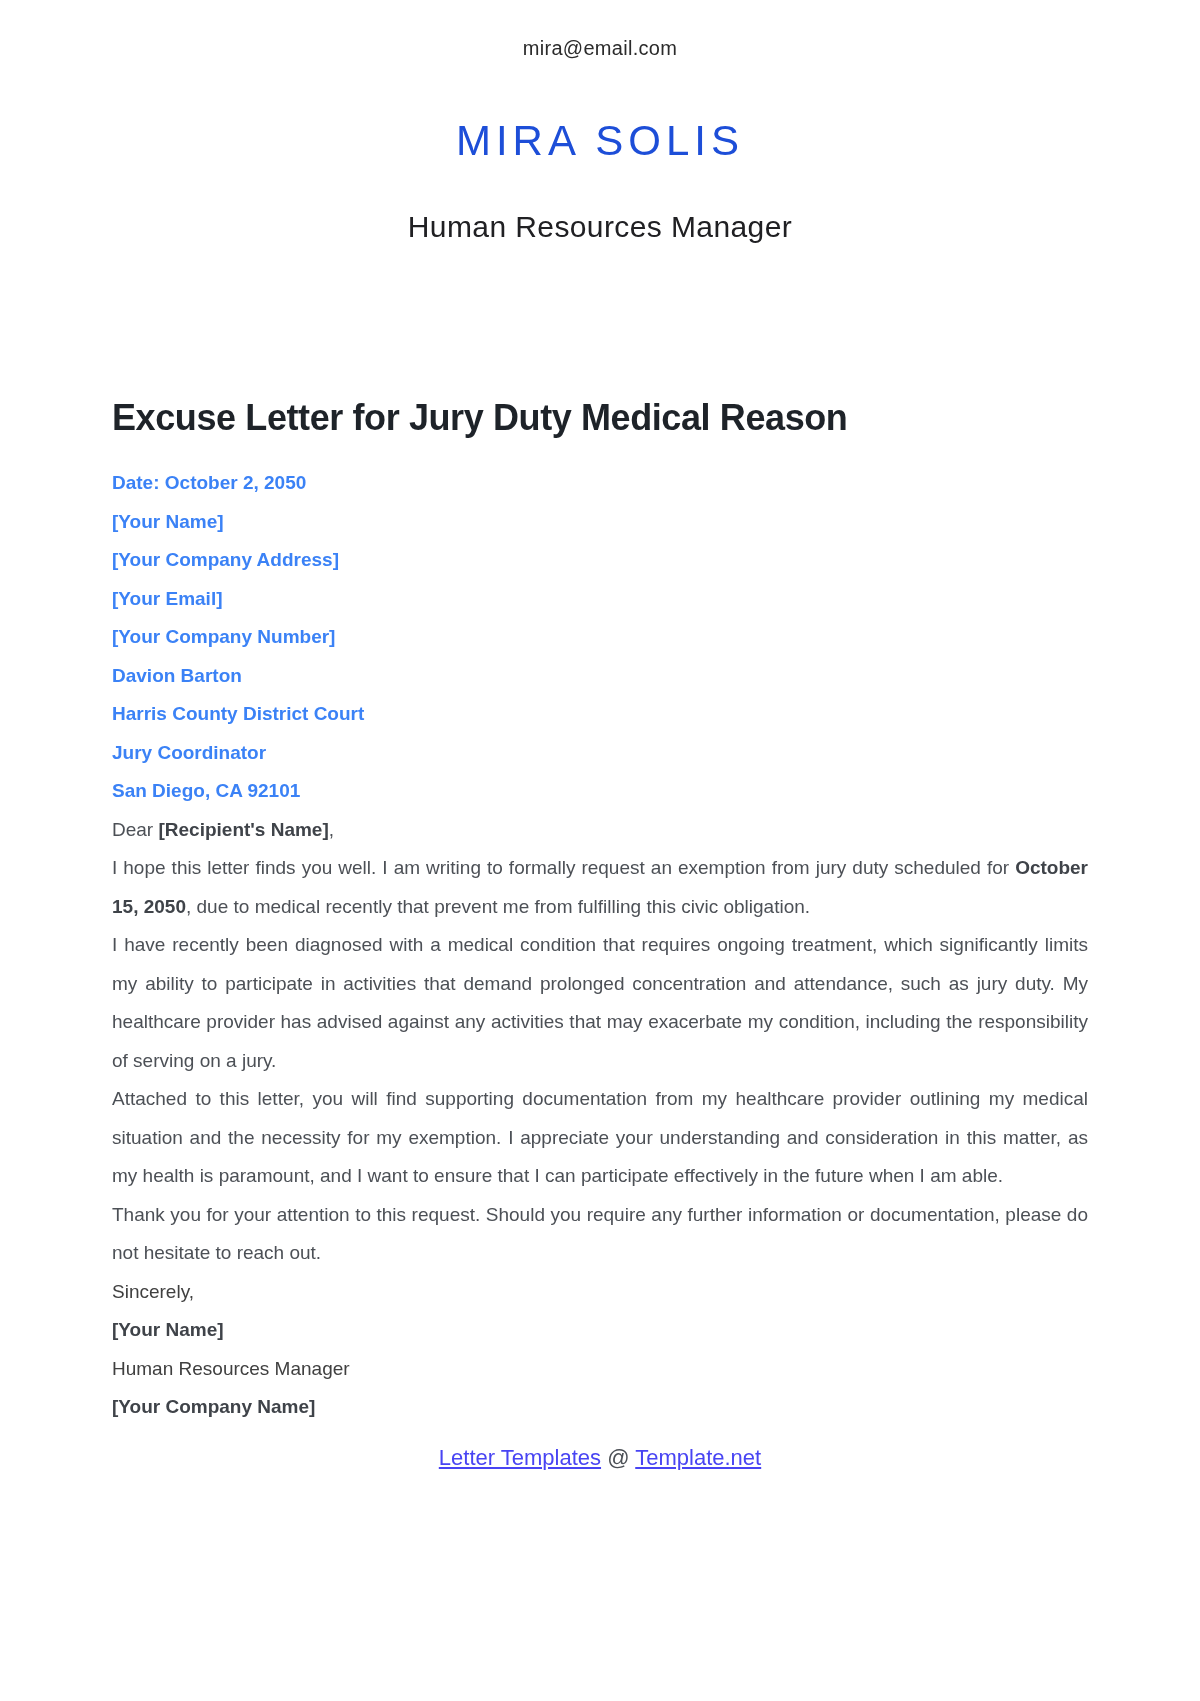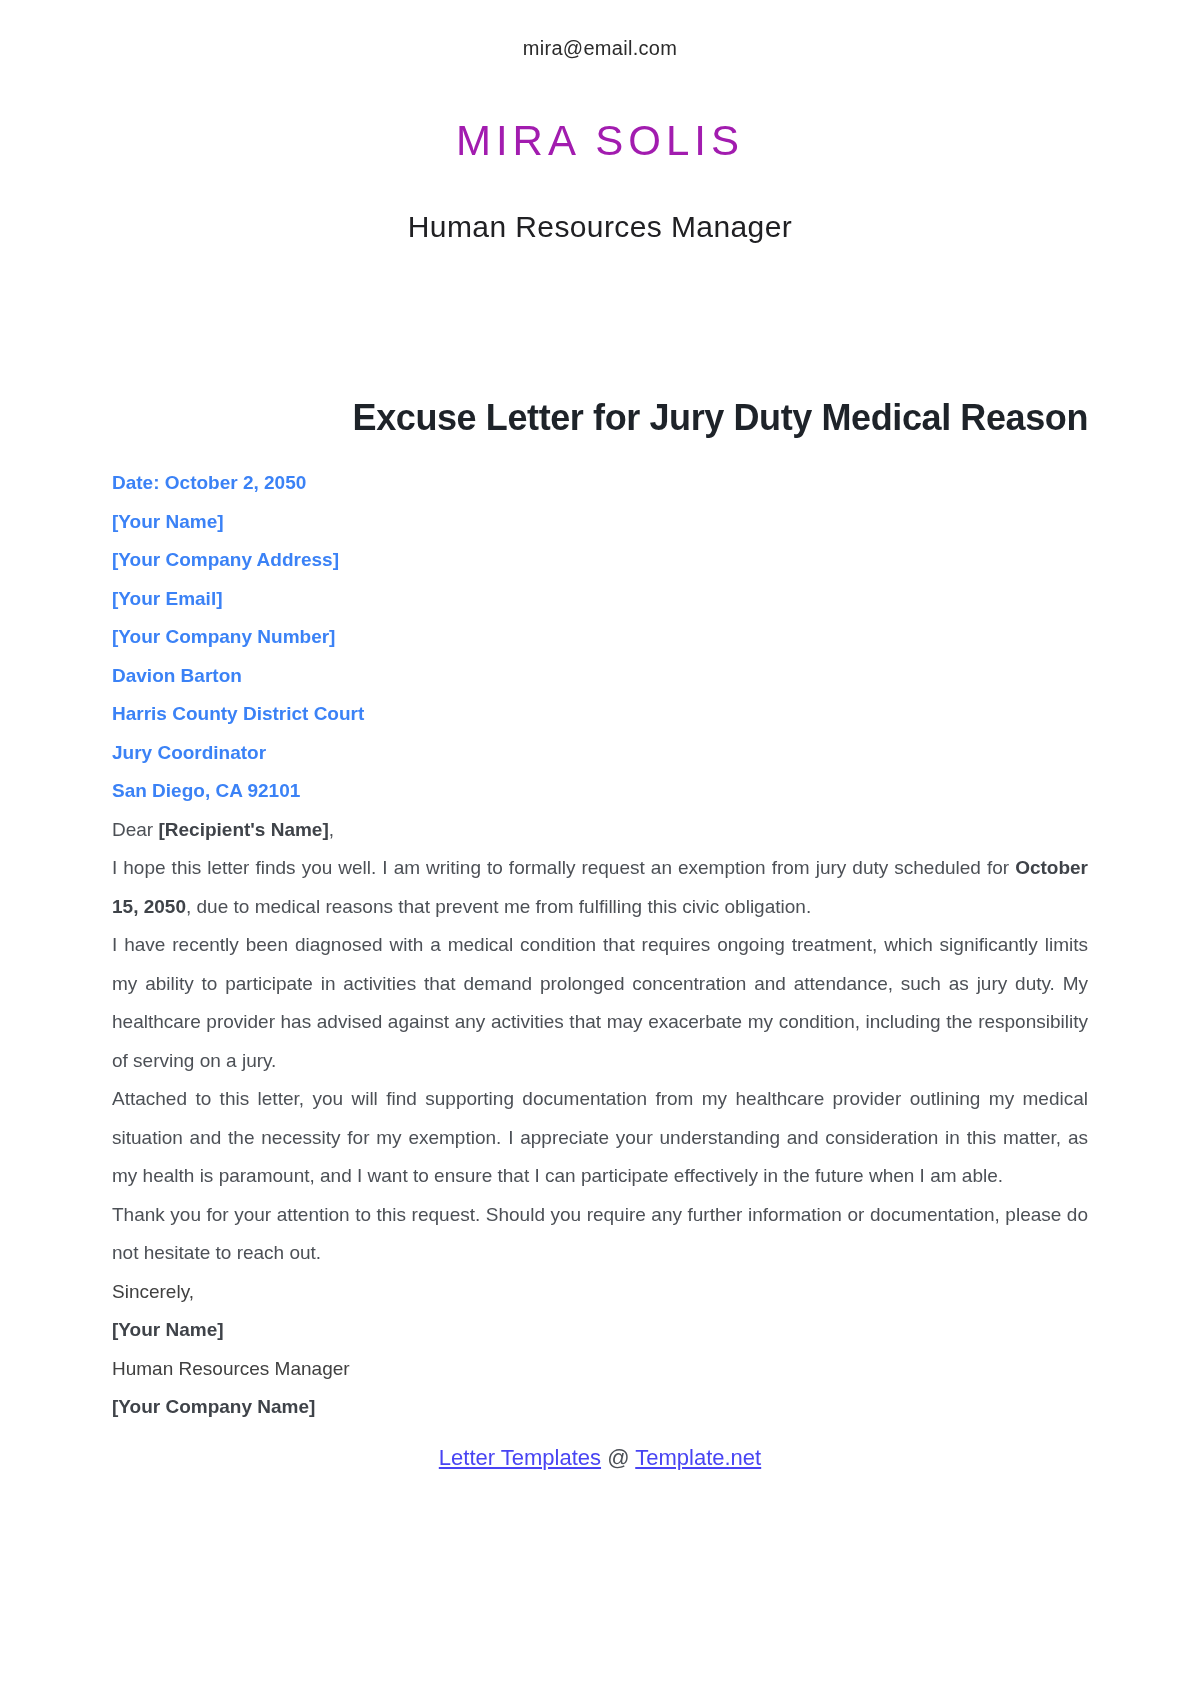--- a/index.html
+++ b/index.html
@@ -25,36 +25,36 @@
     font-size: 20px;
     line-height: 24px;
     color: #2b2b2b;
     letter-spacing: 0.3px;
   }
   .header-name {
     margin-top: 58px;
     font-size: 42px;
     line-height: 46px;
     font-weight: 400;
-    color: #a21caf;
+    color: #1d4ed8;
     letter-spacing: 5px;
   }
   .header-role {
     margin-top: 44px;
     font-size: 30px;
     line-height: 38px;
     font-weight: 400;
     color: #202023;
     letter-spacing: 0.4px;
   }
 
   
   .letter-title {
     margin-top: 150px;
-    text-align: right;
+    text-align: left;
     font-size: 36px;
     line-height: 44px;
     font-weight: 700;
     letter-spacing: -0.4px;
     color: #1e2329;
   }
 
   
   .letter-body {
     margin-top: 24px;
@@ -105,21 +105,21 @@
     <div class="info-line">[Your Company Address]</div>
     <div class="info-line">[Your Email]</div>
     <div class="info-line">[Your Company Number]</div>
     <div class="info-line">Davion Barton</div>
     <div class="info-line">Harris County District Court</div>
     <div class="info-line">Jury Coordinator</div>
     <div class="info-line">San Diego, CA 92101</div>
 
     <div class="salutation"><span>Dear </span><b>[Recipient's Name]</b><span>,</span></div>
 
-    <p class="para"><span>I hope this letter finds you well. I am writing to formally request an exemption from jury duty scheduled for </span><b>October 15, 2050</b><span>, due to medical reasons that prevent me from fulfilling this civic obligation.</span></p>
+    <p class="para"><span>I hope this letter finds you well. I am writing to formally request an exemption from jury duty scheduled for </span><b>October 15, 2050</b><span>, due to medical recently that prevent me from fulfilling this civic obligation.</span></p>
 
     <p class="para">I have recently been diagnosed with a medical condition that requires ongoing treatment, which significantly limits my ability to participate in activities that demand prolonged concentration and attendance, such as jury duty. My healthcare provider has advised against any activities that may exacerbate my condition, including the responsibility of serving on a jury.</p>
 
     <p class="para">Attached to this letter, you will find supporting documentation from my healthcare provider outlining my medical situation and the necessity for my exemption. I appreciate your understanding and consideration in this matter, as my health is paramount, and I want to ensure that I can participate effectively in the future when I am able.</p>
 
     <p class="para">Thank you for your attention to this request. Should you require any further information or documentation, please do not hesitate to reach out.</p>
 
     <div class="sig-line">Sincerely,</div>
     <div class="sig-line sig-bold">[Your Name]</div>
     <div class="sig-line">Human Resources Manager</div>

